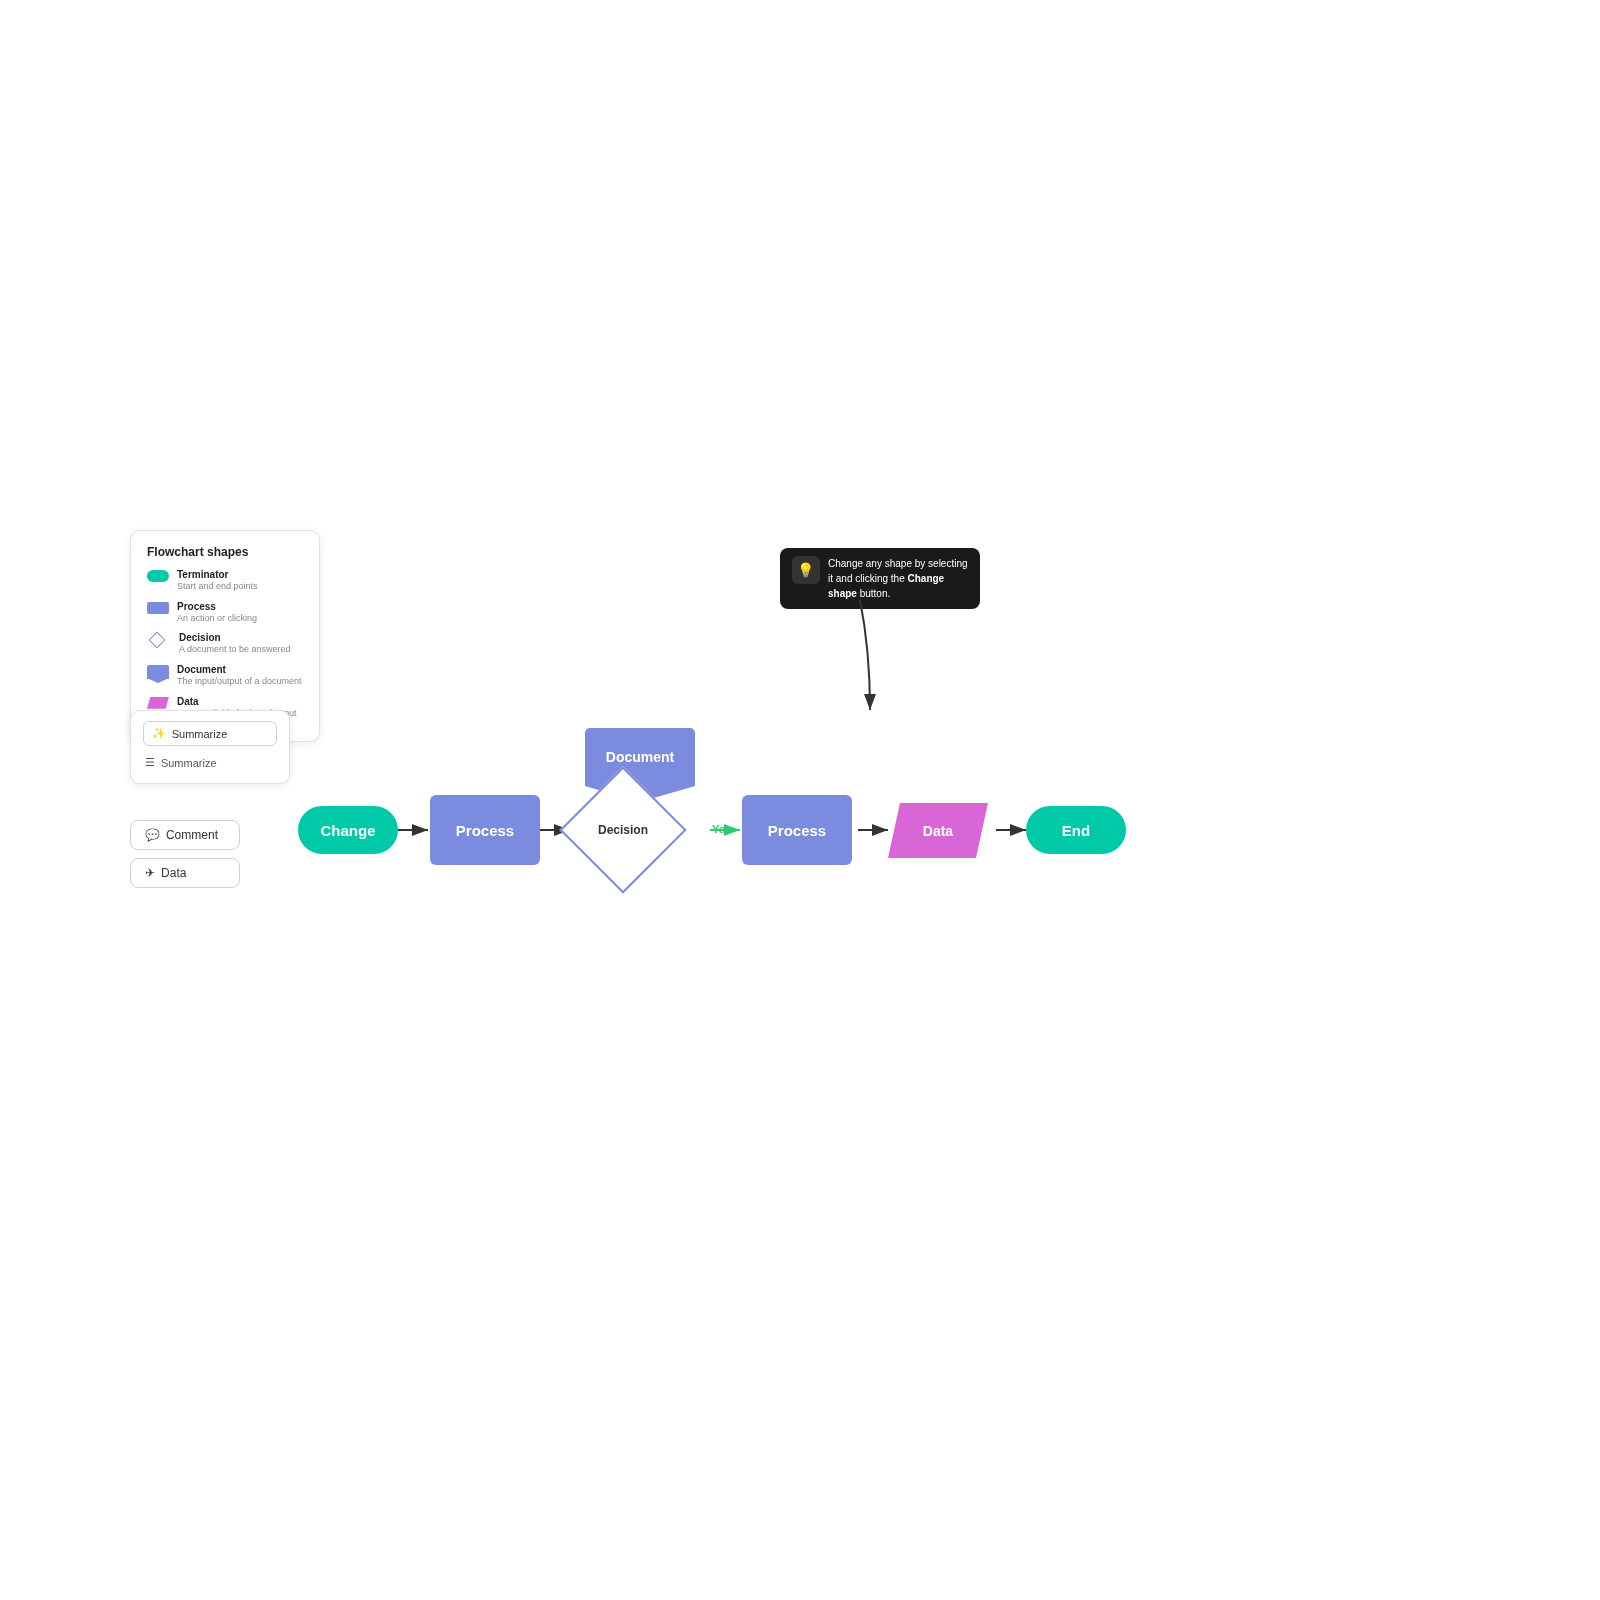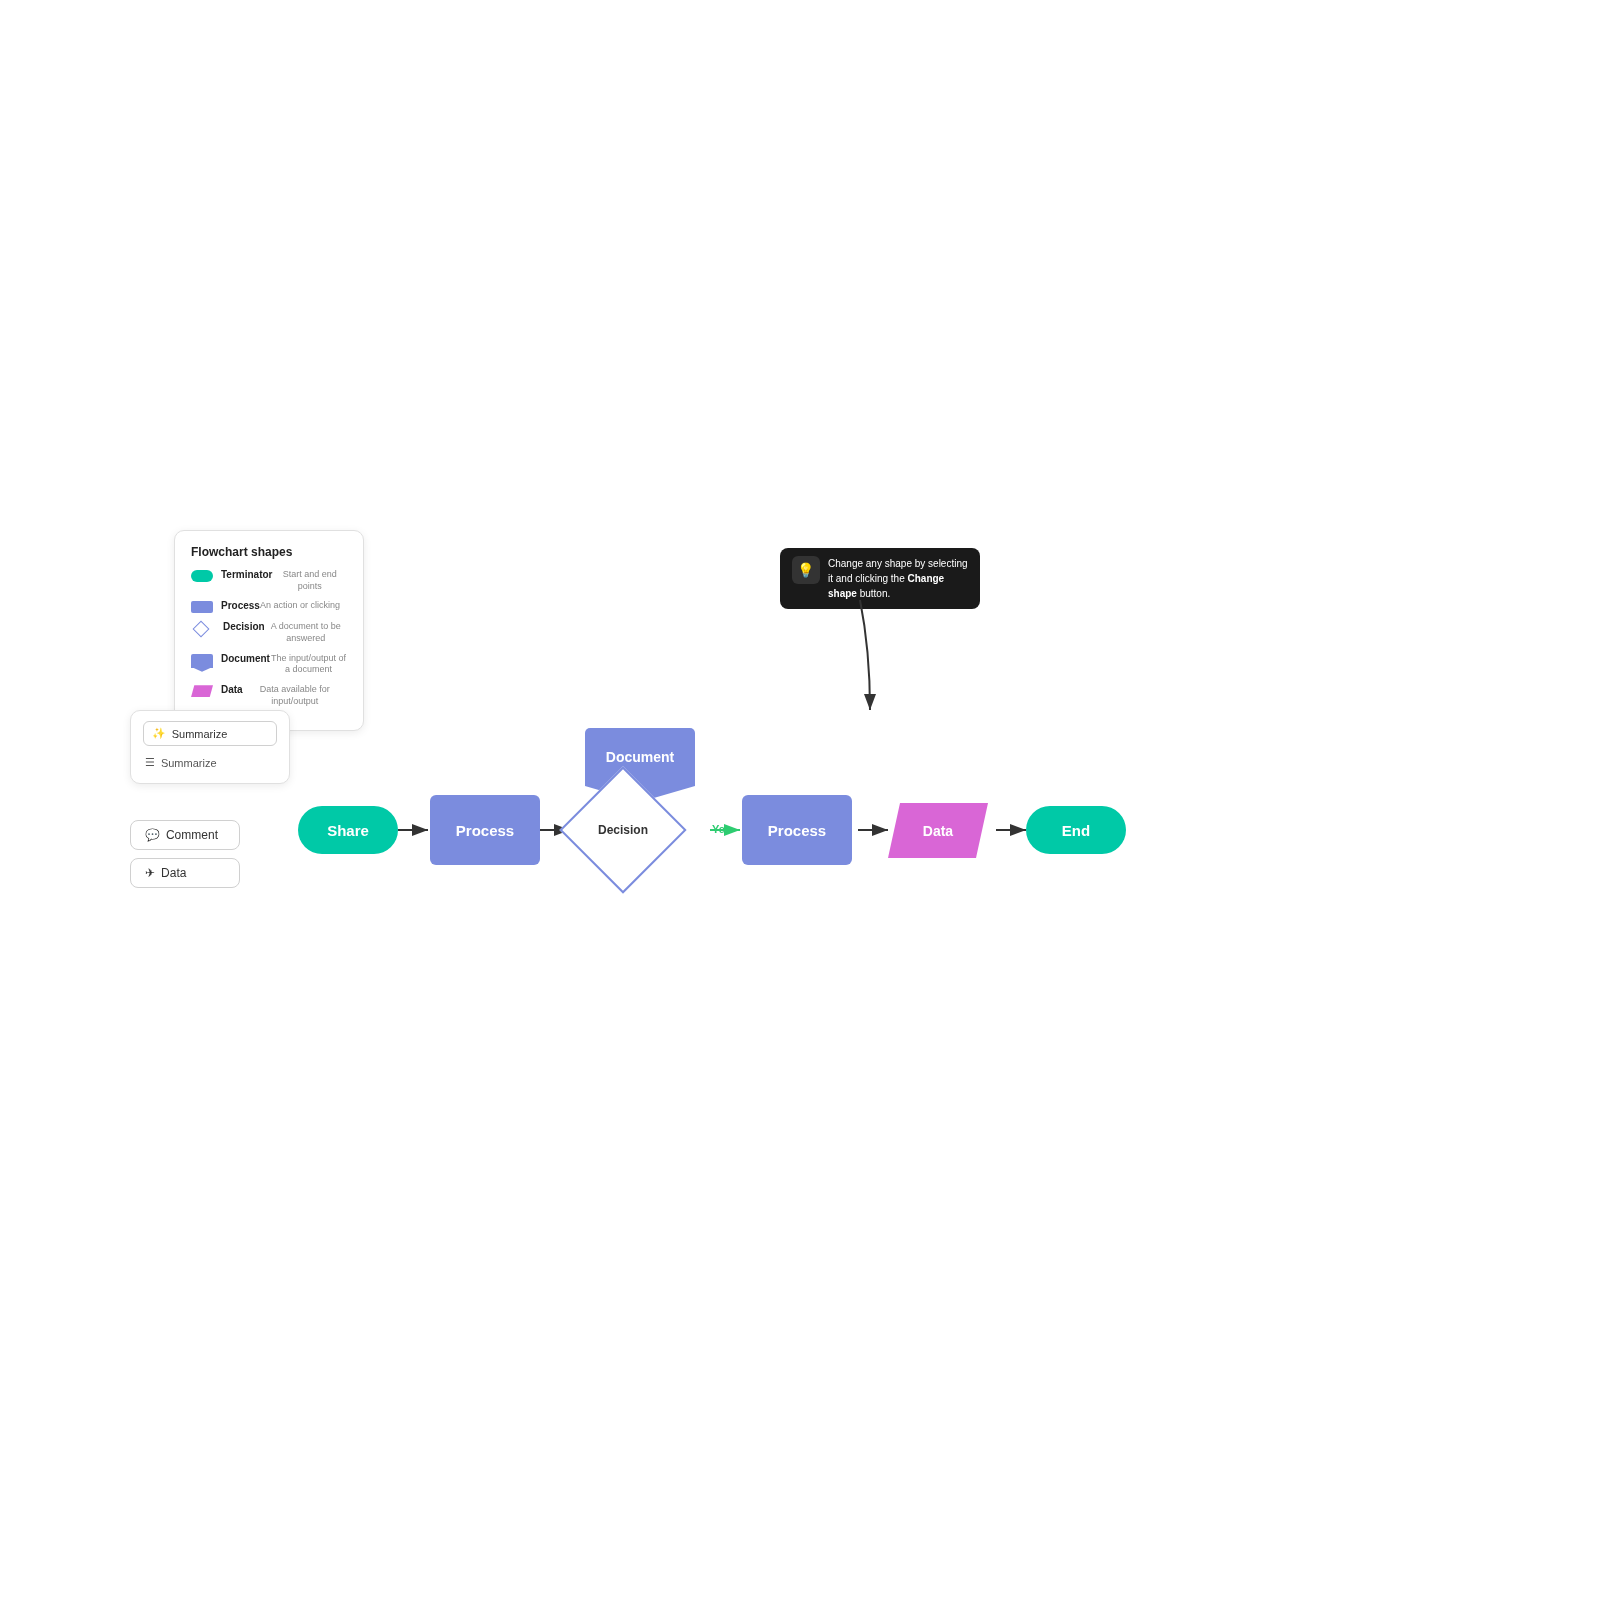--- a/index.html
+++ b/index.html
@@ -16,39 +16,38 @@
     .legend-panel {
       position: absolute;
       top: 530px;
       left: 130px;
       background: #fff;
       border: 1px solid #e0e0e0;
       border-radius: 10px;
       padding: 14px 16px;
       width: 190px;
       box-shadow: 0 2px 8px rgba(0,0,0,0.08);
-      margin-left: 44px;
     }
     .legend-title {
       font-size: 12px;
       font-weight: 600;
       color: #222;
       margin-bottom: 10px;
     }
     .legend-item {
       display: flex;
       align-items: flex-start;
       margin-bottom: 8px;
       gap: 8px;
     }
     .legend-icon {
       flex-shrink: 0;
       margin-top: 1px;
     }
-    .legend-text-block { display: flex; flex-direction: row; text-align: center; }
+    .legend-text-block { display: flex; flex-direction: column; }
     .legend-label {
       font-size: 10px;
       font-weight: 600;
       color: #222;
       line-height: 1.2;
     }
     .legend-desc {
       font-size: 9px;
       color: #888;
       line-height: 1.3;
@@ -369,21 +368,21 @@
 <div style="position:absolute; top:728px; left:585px;">
   <div style="width:110px; height:58px; background:#7b8cde; border-radius:5px 5px 0 0; display:flex; align-items:center; justify-content:center;">
     <span style="color:#fff; font-size:14px; font-weight:600;">Document</span>
   </div>
   <div style="width:110px; height:16px; background:#7b8cde; clip-path:polygon(0 0, 50% 100%, 100% 0);"></div>
 </div>
 
 <div style="position:absolute; top:780px; left:648px; font-size:11px; font-weight:400; color:#e05a5a;margin-top:20px;">No</div>
 
 <div class="node-start" style="top:806px; left:298px;">
-  <span>Share</span>
+  <span>Change</span>
 </div>
 
 <div class="node-process" style="top:795px; left:430px;">
   <span>Process</span>
 </div>
 
 <div style="position:absolute; top:785px; left:578px;">
   <div style="width:90px; height:90px; background:#fff; border:2px solid #7b8cde; transform:rotate(45deg); position:relative;">
     <div style="position:absolute; top:50%; left:50%; transform:translate(-50%,-50%) rotate(-45deg); white-space:nowrap; font-size:12px; font-weight:600; color:#333;">Decision</div>
   </div>

